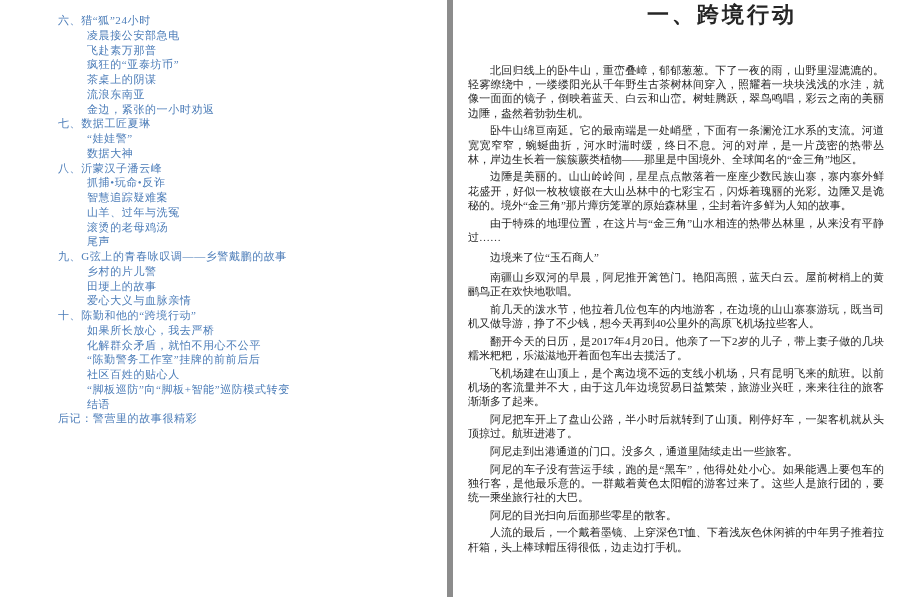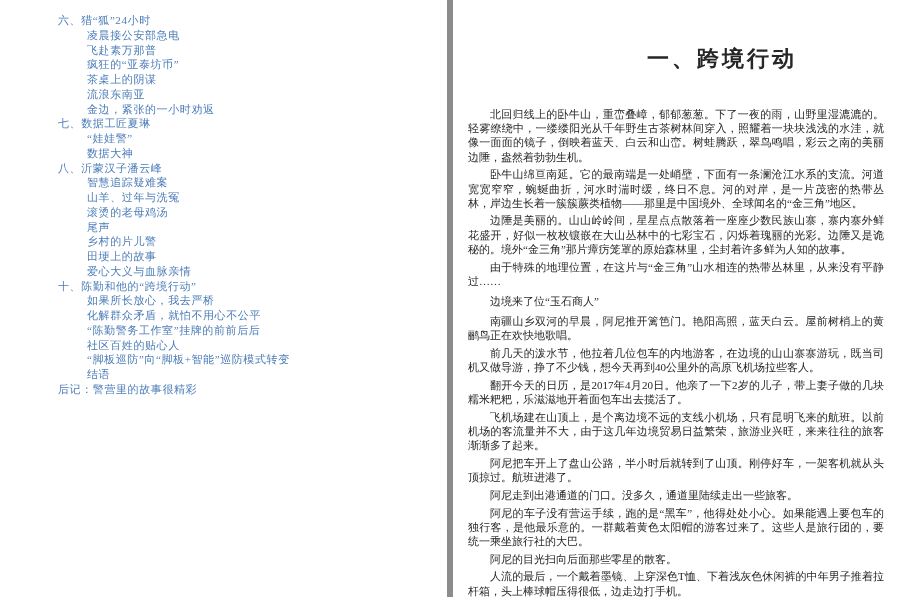--- a/index.html
+++ b/index.html
@@ -34,21 +34,20 @@
     letter-spacing: 0.6px;
     color: var(--toc-text, #4b7cb8);
   }
   .toc-item { white-space: nowrap; cursor: pointer; }
   .toc-item.lv1 { margin-left: 58px; }
   .toc-item.lv2 { margin-left: 87px; }
 
   
   .chapter-title {
     margin: 0;
-    padding-top: 44px;
     padding-left: 92px;      
     text-align: center;
     font-size: 22px;
     font-weight: bold;
     letter-spacing: 3px;
     color: var(--body-text, #262626);
   }
   .content { margin-top: 33px; }
   .para {
     margin: 0 0 3.5px 0;
@@ -86,29 +85,31 @@
         <div class="toc-item lv2">金边，紧张的一小时劝返</div>
 
         <div class="toc-item lv1">七、数据工匠夏琳</div>
 
         <div class="toc-item lv2">“娃娃警”</div>
 
         <div class="toc-item lv2">数据大神</div>
 
         <div class="toc-item lv1">八、沂蒙汉子潘云峰</div>
 
+        <div class="toc-item lv2">抓捕•玩命•反诈</div>
 
         <div class="toc-item lv2">智慧追踪疑难案</div>
 
         <div class="toc-item lv2">山羊、过年与洗冤</div>
 
         <div class="toc-item lv2">滚烫的老母鸡汤</div>
 
         <div class="toc-item lv2">尾声</div>
 
+        <div class="toc-item lv1">九、G弦上的青春咏叹调——乡警戴鹏的故事</div>
 
         <div class="toc-item lv2">乡村的片儿警</div>
 
         <div class="toc-item lv2">田埂上的故事</div>
 
         <div class="toc-item lv2">爱心大义与血脉亲情</div>
 
         <div class="toc-item lv1">十、陈勤和他的“跨境行动”</div>
 
         <div class="toc-item lv2">如果所长放心，我去严桥</div>

